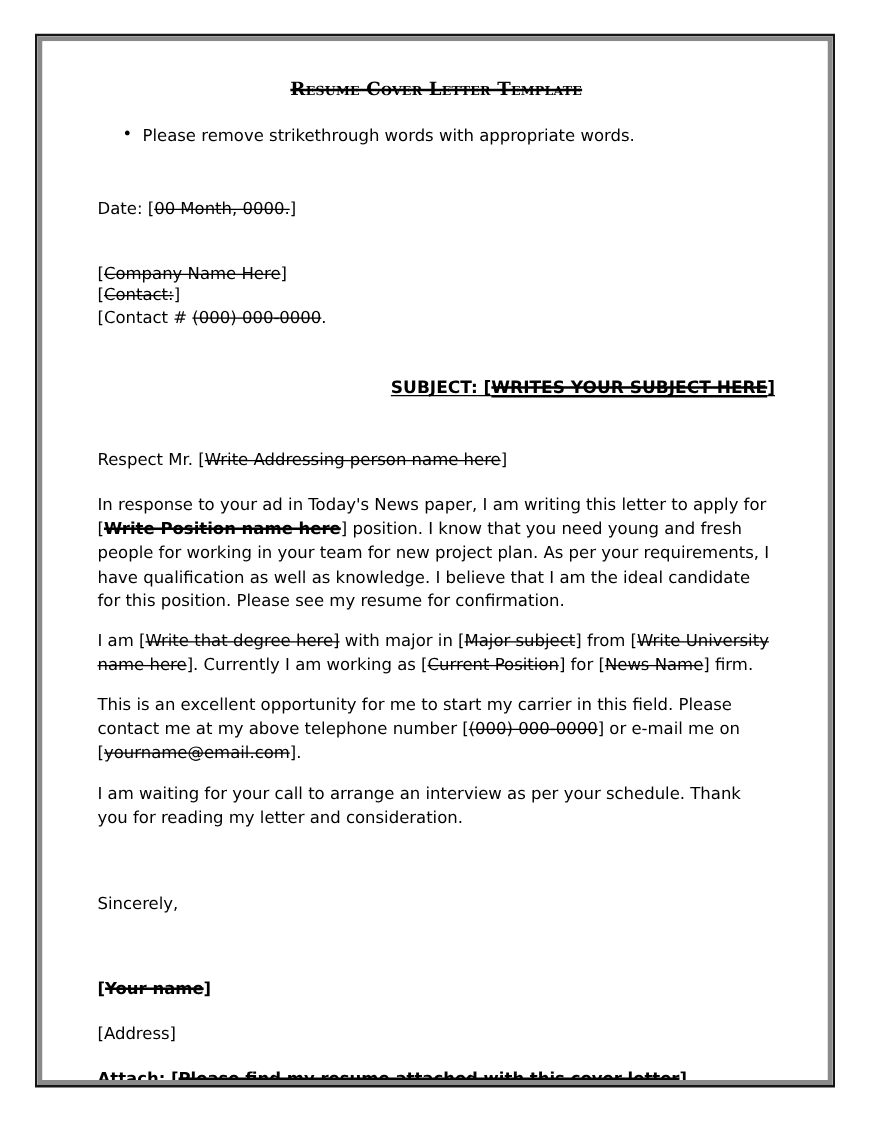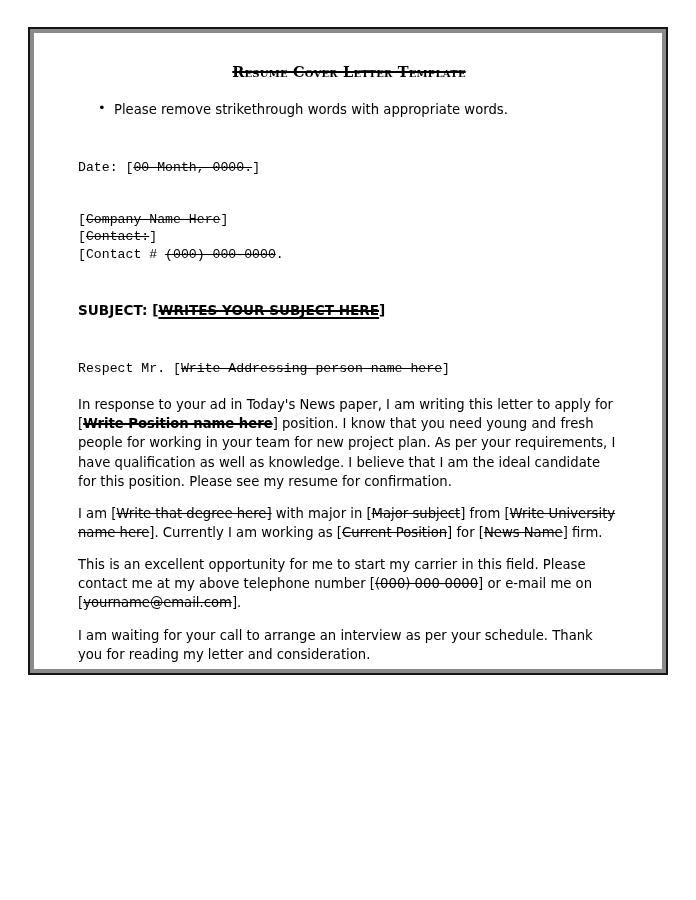--- a/index.html
+++ b/index.html
@@ -15,21 +15,21 @@
     font-family: "DejaVu Sans", "Liberation Sans", sans-serif;
     color: #000000;
   }
 
   
   #page-frame {
     position: absolute;
     left: 28px;
     top: 27px;
     width: 640px;
-    height: 648px;
+    height: 843px;
     box-sizing: border-box;
     background: #ffffff;
     border-top: 2px solid #151515;
     border-left: 2px solid #151515;
     border-right: 2px solid #151515;
     border-bottom: 2px solid #151515;
   }
   #page-bevel {
     position: absolute;
     left: 0; top: 0; right: 0; bottom: 0;
@@ -83,39 +83,40 @@
     position: absolute;
     left: -16px;
     top: -1px;
     font-size: 13px;
   }
 
   .blk {
     font-size: 13.2px;
     line-height: 1.45;
     margin: 0;
-    font-family: Liberation Mono, monospace;
   }
 
   .gap-lg   { height: 38px; }
   .gap-md   { height: 17px; }
   .gap-xl   { height: 50px; }
   .gap-para { height: 13px; }
 
   .indent-1 { padding-left: 4px; }
 
   .strike { text-decoration: line-through; }
   .b      { font-weight: bold; }
   .b.strike { text-decoration: line-through; text-decoration-thickness: 2px; }
 
   .subject-line {
     font-size: 13.6px;
     font-weight: bold;
+    text-decoration: underline;
     text-underline-offset: 2px;
     line-height: 1.45;
+    text-align: right;
   }
   .subject-line .strike {
     text-decoration: underline line-through;
     text-underline-offset: 2px;
     text-decoration-thickness: 2px;
   }
 
   p.para {
     margin: 0;
     font-size: 13.2px;

